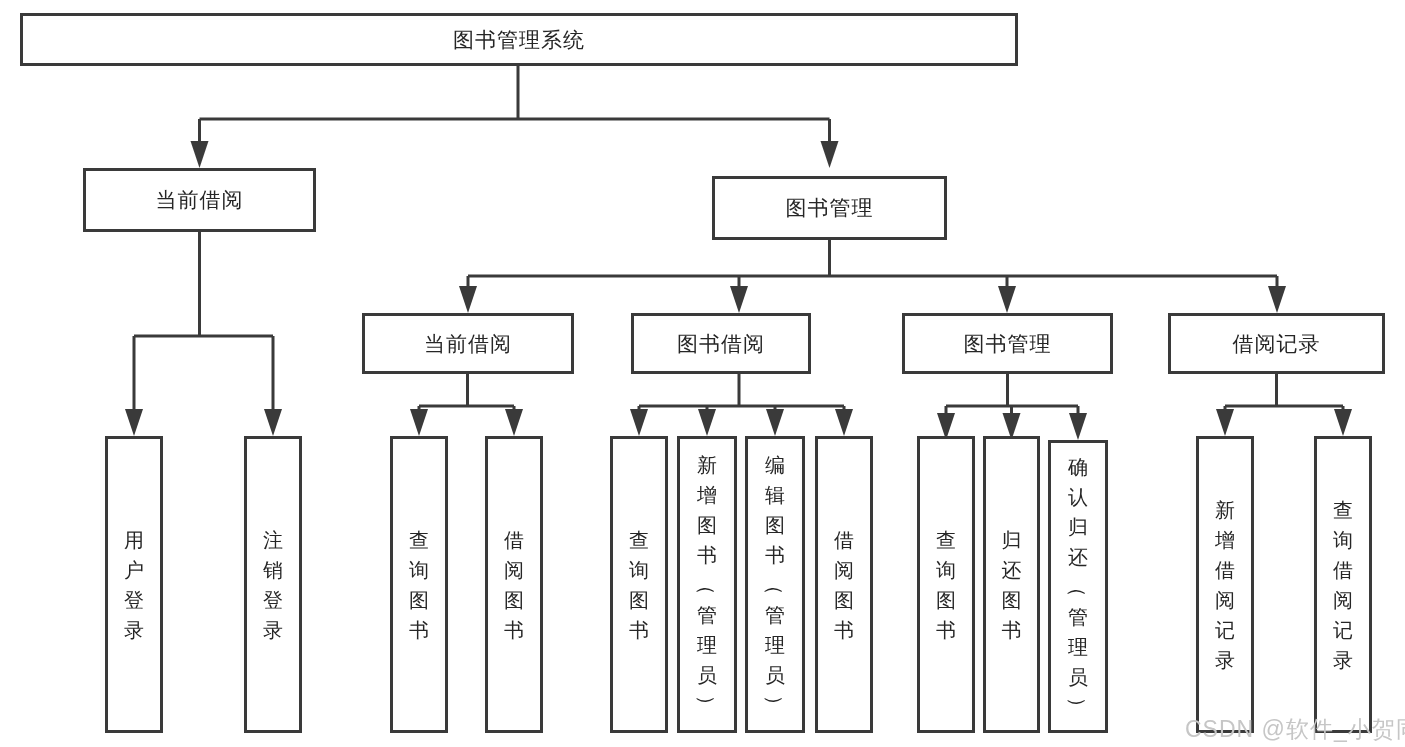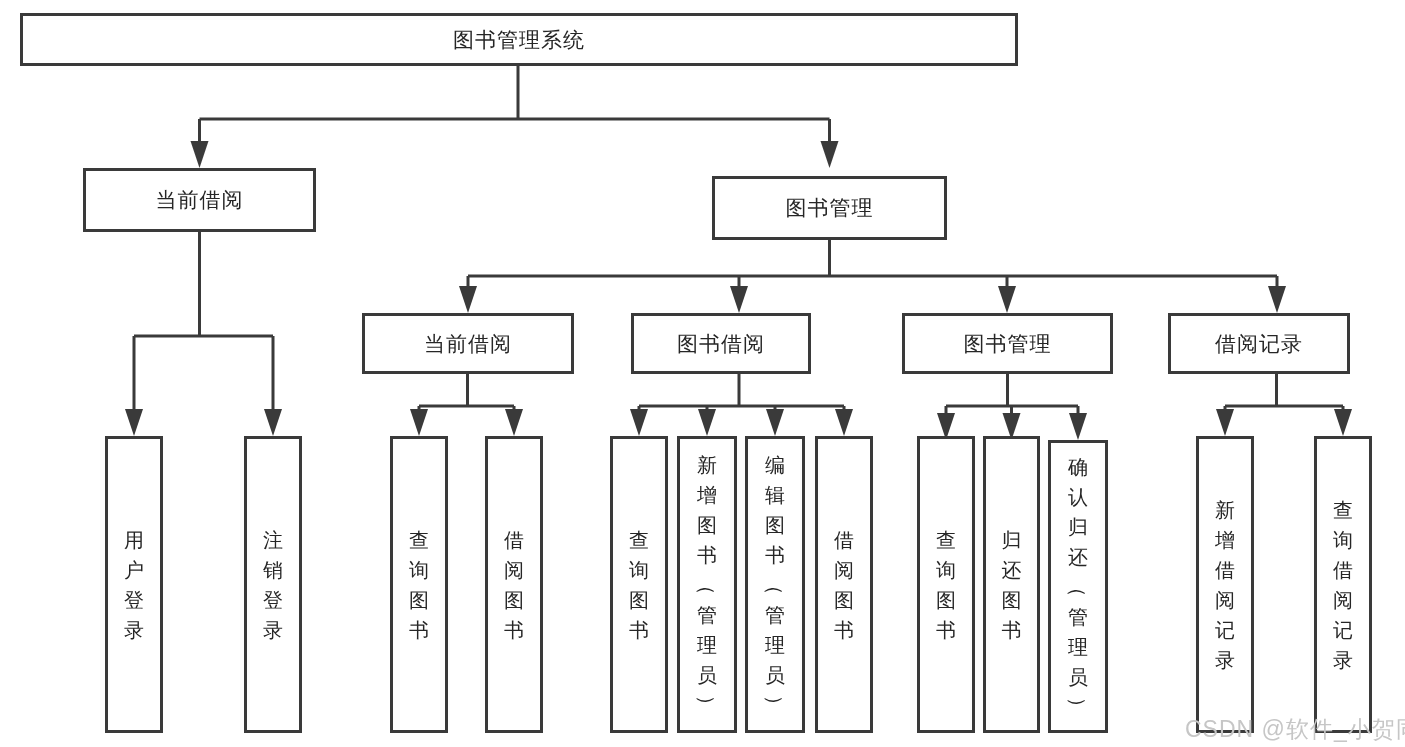--- a/index.html
+++ b/index.html
@@ -93,21 +93,21 @@
     </svg>
 
   <div class="box hbox" style="left:20px;top:13px;width:998px;height:53px">图书管理系统</div>
 
   <div class="box hbox" style="left:83px;top:168px;width:233px;height:64px">当前借阅</div>
   <div class="box hbox" style="left:712px;top:176px;width:235px;height:64px">图书管理</div>
 
   <div class="box hbox" style="left:362px;top:313px;width:212px;height:61px">当前借阅</div>
   <div class="box hbox" style="left:631px;top:313px;width:180px;height:61px">图书借阅</div>
   <div class="box hbox" style="left:902px;top:313px;width:211px;height:61px">图书管理</div>
-  <div class="box hbox" style="left:1168px;top:313px;width:182px;height:61px">借阅记录</div>
+  <div class="box hbox" style="left:1168px;top:313px;width:217px;height:61px">借阅记录</div>
 
   <div class="box vbox" style="left:105px;top:436px;width:58px;height:297px">
       <span class="vchar">用</span>
       <span class="vchar">户</span>
       <span class="vchar">登</span>
       <span class="vchar">录</span>
     </div>
   <div class="box vbox" style="left:244px;top:436px;width:58px;height:297px">
       <span class="vchar">注</span>
       <span class="vchar">销</span>

